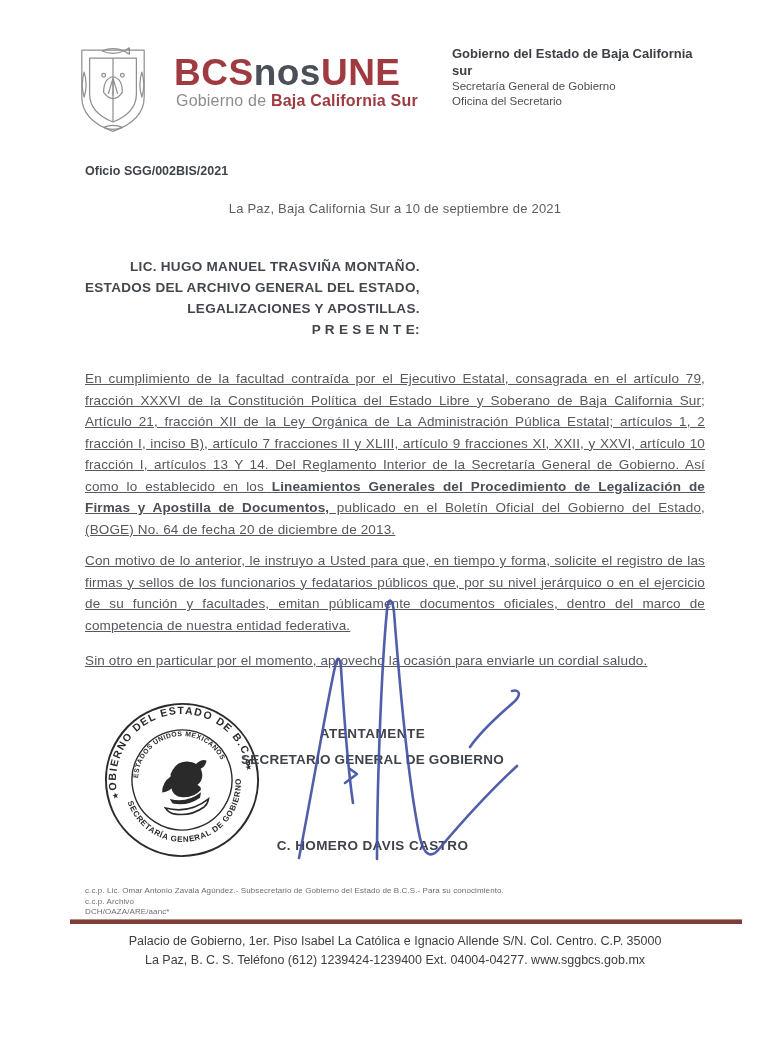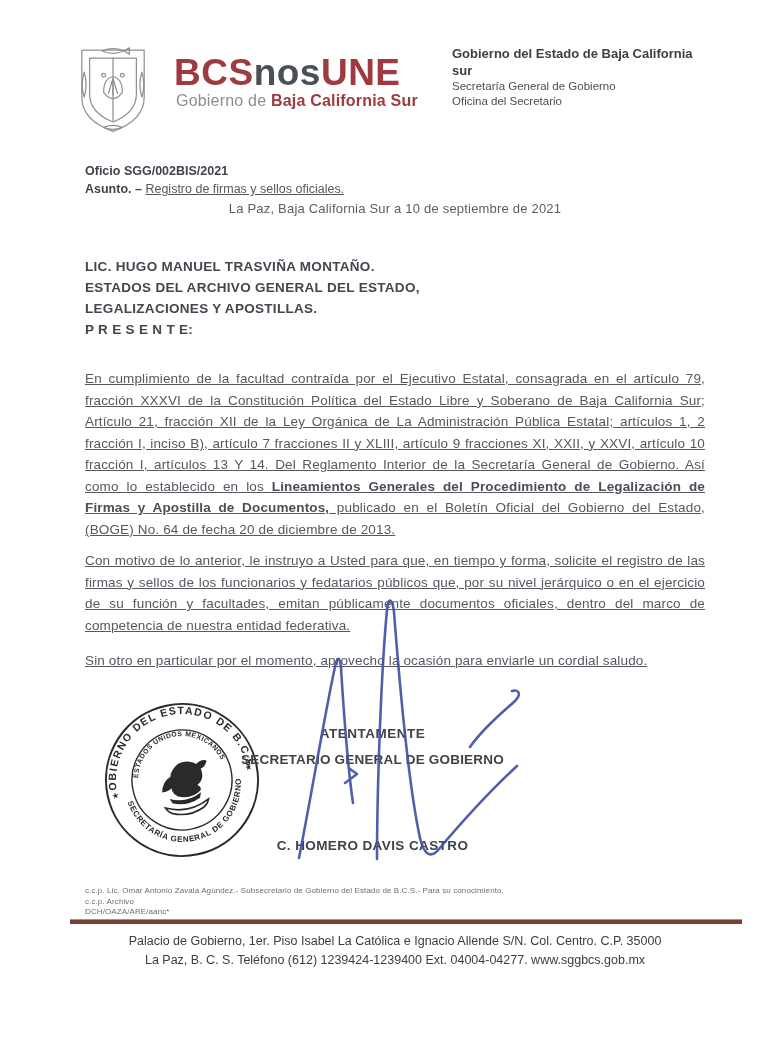--- a/index.html
+++ b/index.html
@@ -17,21 +17,21 @@
   .officeblock{position:absolute;left:452px;top:45px;width:260px;color:#3c3f45;}
   .officeblock .l1{font-weight:bold;font-size:13px;line-height:17px;}
   .officeblock .l2,.officeblock .l3{font-size:11.5px;line-height:15px;color:#4a4d53;}
   
   .refblock{position:absolute;left:85px;top:162px;font-size:12.5px;color:#3f444b;line-height:18px;}
   .refblock .oficio{font-weight:bold;}
   .refblock .asunto-label{font-weight:bold;}
   .refblock .asunto-text{text-decoration:underline;color:#55585e;}
   .dateline{position:absolute;left:85px;top:201px;width:620px;text-align:center;font-size:13px;color:#5a5d63;letter-spacing:.2px;}
   
-  .recipient{position:absolute;left:85px;top:256px;font-weight:bold;font-size:13.5px;line-height:21px;color:#42464d;letter-spacing:.3px;}
+  .recipient{position:absolute;left:85px;top:256px;font-weight:bold;font-size:13.5px;line-height:21px;color:#42464d;letter-spacing:.3px;text-align:right;}
   
   .bodytext{position:absolute;left:85px;width:620px;text-align:justify;font-size:13.5px;line-height:21.5px;letter-spacing:.15px;color:#55585e;text-decoration:underline;}
   .p1{top:368px;}
   .p2{top:550px;}
   .p3{top:648px;line-height:26px;}
   .bodytext b{color:#4a4e55;}
   
   .sig-line{position:absolute;left:240px;width:265px;text-align:center;font-weight:bold;color:#3e4249;}
   .sig-atentamente{top:726px;font-size:13.5px;letter-spacing:.5px;}
   .sig-title{top:752px;font-size:13.5px;letter-spacing:.2px;}
@@ -77,21 +77,20 @@
   </div>
 
   <div class="officeblock">
     <div class="l1">Gobierno del Estado de Baja California sur</div>
     <div class="l2">Secretaría General de Gobierno</div>
     <div class="l3">Oficina del Secretario</div>
   </div>
 
   <div class="refblock">
     <div class="oficio">Oficio SGG/002BIS/2021</div>
-    <div><span class="asunto-label">Asunto. – </span><span class="asunto-text">Registro de firmas y sellos oficiales.</span></div>
   </div>
 
   <div class="dateline">La Paz, Baja California Sur a 10 de septiembre de 2021</div>
 
   <div class="recipient">
     <div>LIC. HUGO MANUEL TRASVIÑA MONTAÑO.</div>
     <div>ESTADOS DEL ARCHIVO GENERAL DEL ESTADO,</div>
     <div>LEGALIZACIONES Y APOSTILLAS.</div>
     <div>P R E S E N T E:</div>
   </div>

